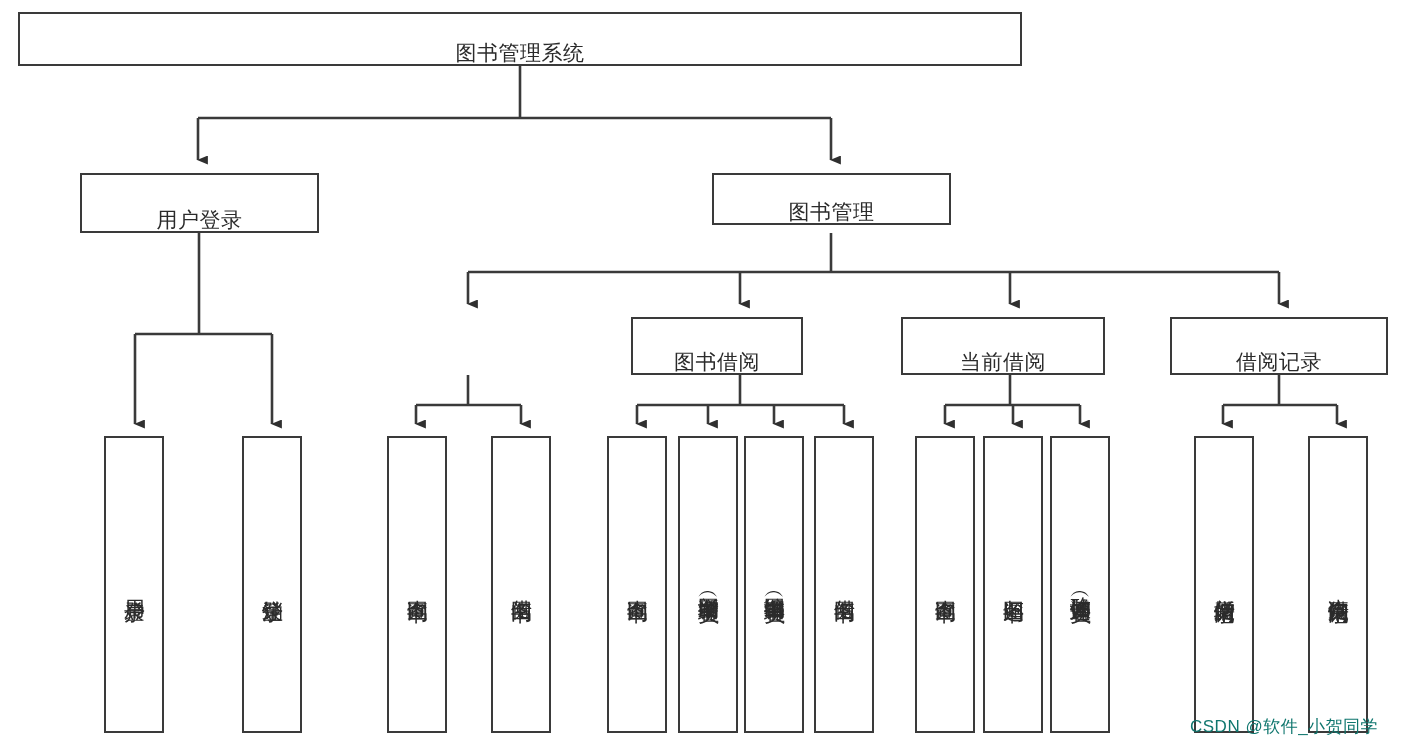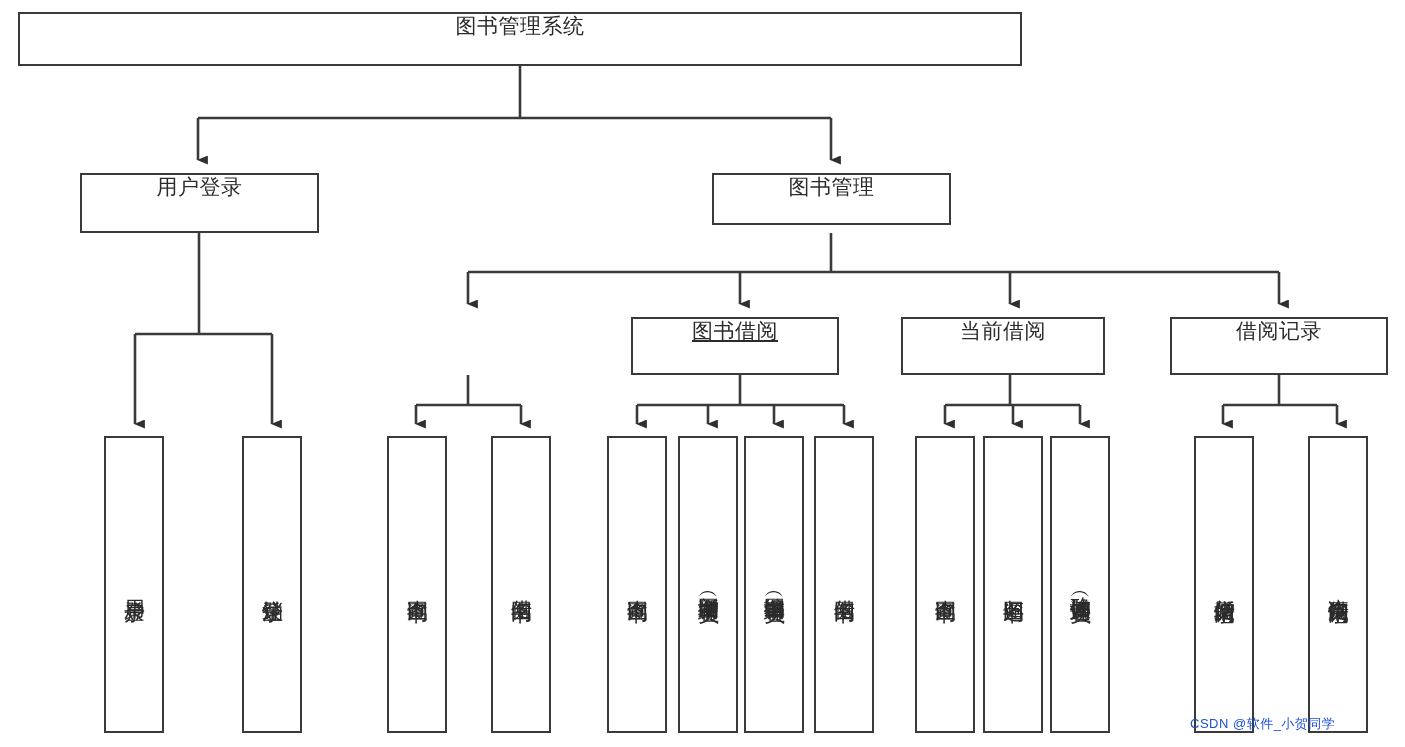--- a/index.html
+++ b/index.html
@@ -23,21 +23,21 @@
     top: 0;
     width: 1405px;
     height: 747px;
   }
   .node {
     position: absolute;
     box-sizing: border-box;
     background: #ffffff;
     border: 2px solid #3a3a3a;
     display: flex;
-    align-items: flex-start;
+    align-items: flex-end;
     justify-content: center;
     color: #2b2b2b;
   }
   .node-h .label {
     font-size: 21px;
     line-height: 1.1;
     letter-spacing: 0.5px;
     white-space: nowrap;
   }
   .node-v {
@@ -47,22 +47,22 @@
   .node-v .label {
     writing-mode: vertical-rl;
     text-orientation: upright;
     font-size: 21px;
     line-height: 1.18;
     letter-spacing: 1px;
     white-space: nowrap;
   }
   .watermark {
     position: absolute;
-    font-size: 13px;
-    color: #1d4ed8;
+    font-size: 17px;
+    color: #0f766e;
     white-space: nowrap;
     letter-spacing: 0.5px;
   }
 </style>
 </head>
 <body>
 
 <div id="canvas">
 
   <svg id="wires" viewBox="0 0 1405 747" xmlns="http://www.w3.org/2000/svg">
@@ -119,21 +119,21 @@
     <span class="label">图书管理系统</span>
   </div>
 
   <div class="node node-h" style="left:80px; top:173px; width:239px; height:60px;">
     <span class="label">用户登录</span>
   </div>
   <div class="node node-h" style="left:712px; top:173px; width:239px; height:52px;">
     <span class="label">图书管理</span>
   </div>
 
-  <div class="node node-h" style="left:631px; top:317px; width:208px; height:58px;text-decoration:underline;">
+  <div class="node node-h" style="left:631px; top:317px; width:172px; height:58px;">
     <span class="label">图书借阅</span>
   </div>
   <div class="node node-h" style="left:901px; top:317px; width:204px; height:58px;">
     <span class="label">当前借阅</span>
   </div>
   <div class="node node-h" style="left:1170px; top:317px; width:218px; height:58px;">
     <span class="label">借阅记录</span>
   </div>
 
   <div class="node node-v" style="left:104px; top:436px; width:60px; height:297px;">

